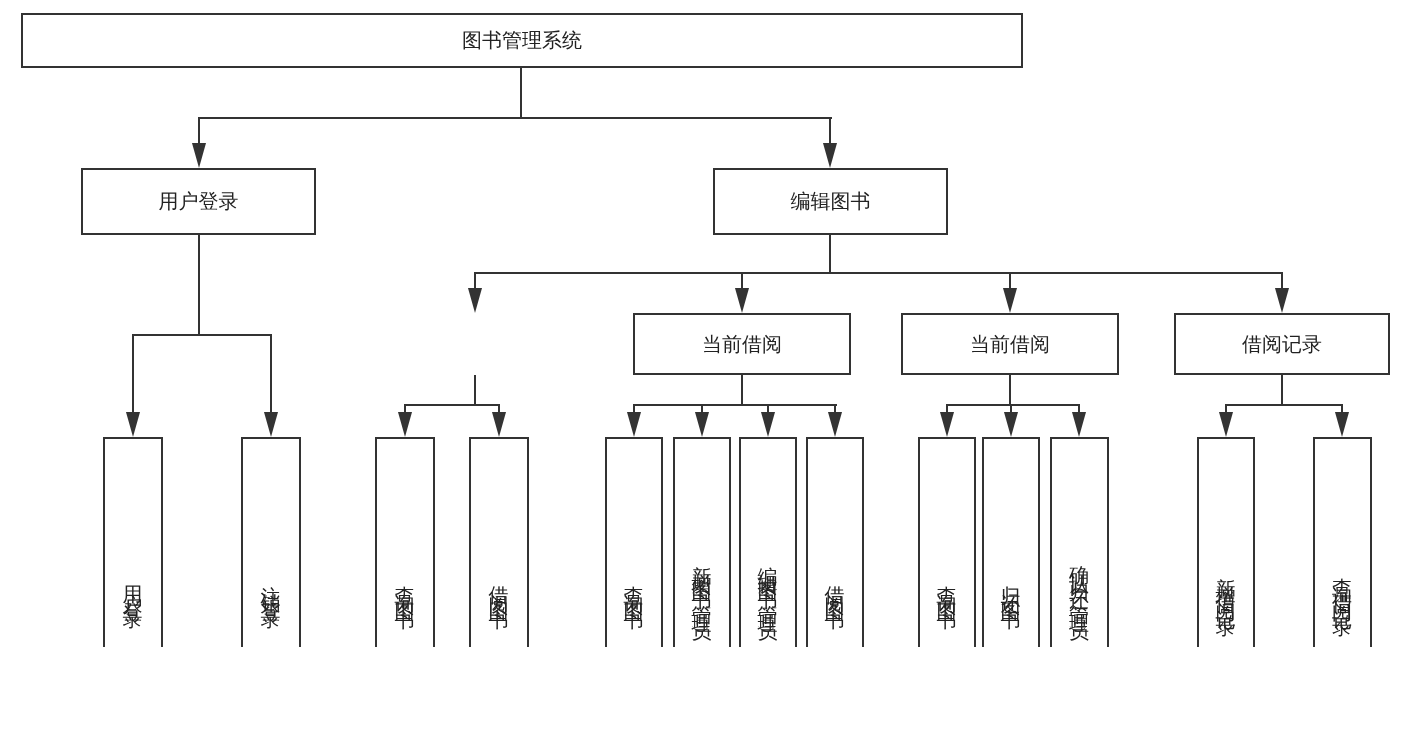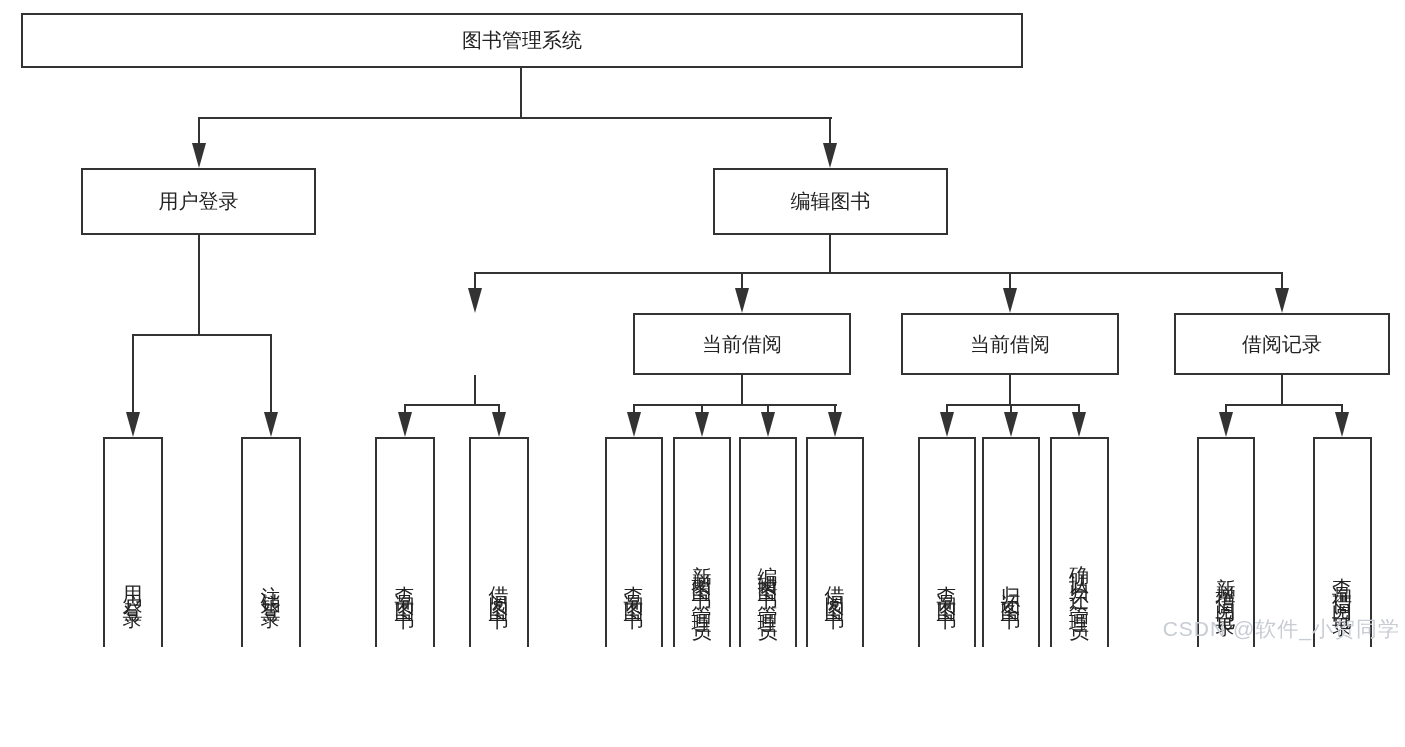--- a/index.html
+++ b/index.html
@@ -138,14 +138,13 @@
   <div class="ln" style="left:1078px;top:404px;width:2px;height:10px;"></div>
   <div class="ar" style="left:1072px;top:412px;"></div>
 
   <div class="ln" style="left:1281px;top:375px;width:2px;height:30px;"></div>
   <div class="ln" style="left:1225px;top:404px;width:118px;height:2px;"></div>
   <div class="ln" style="left:1225px;top:404px;width:2px;height:10px;"></div>
   <div class="ar" style="left:1219px;top:412px;"></div>
   <div class="ln" style="left:1341px;top:404px;width:2px;height:10px;"></div>
   <div class="ar" style="left:1335px;top:412px;"></div>
 
-  <div class="wm">CSDN @软件_小贺同学</div>
 </div>
 
 </body></html>

